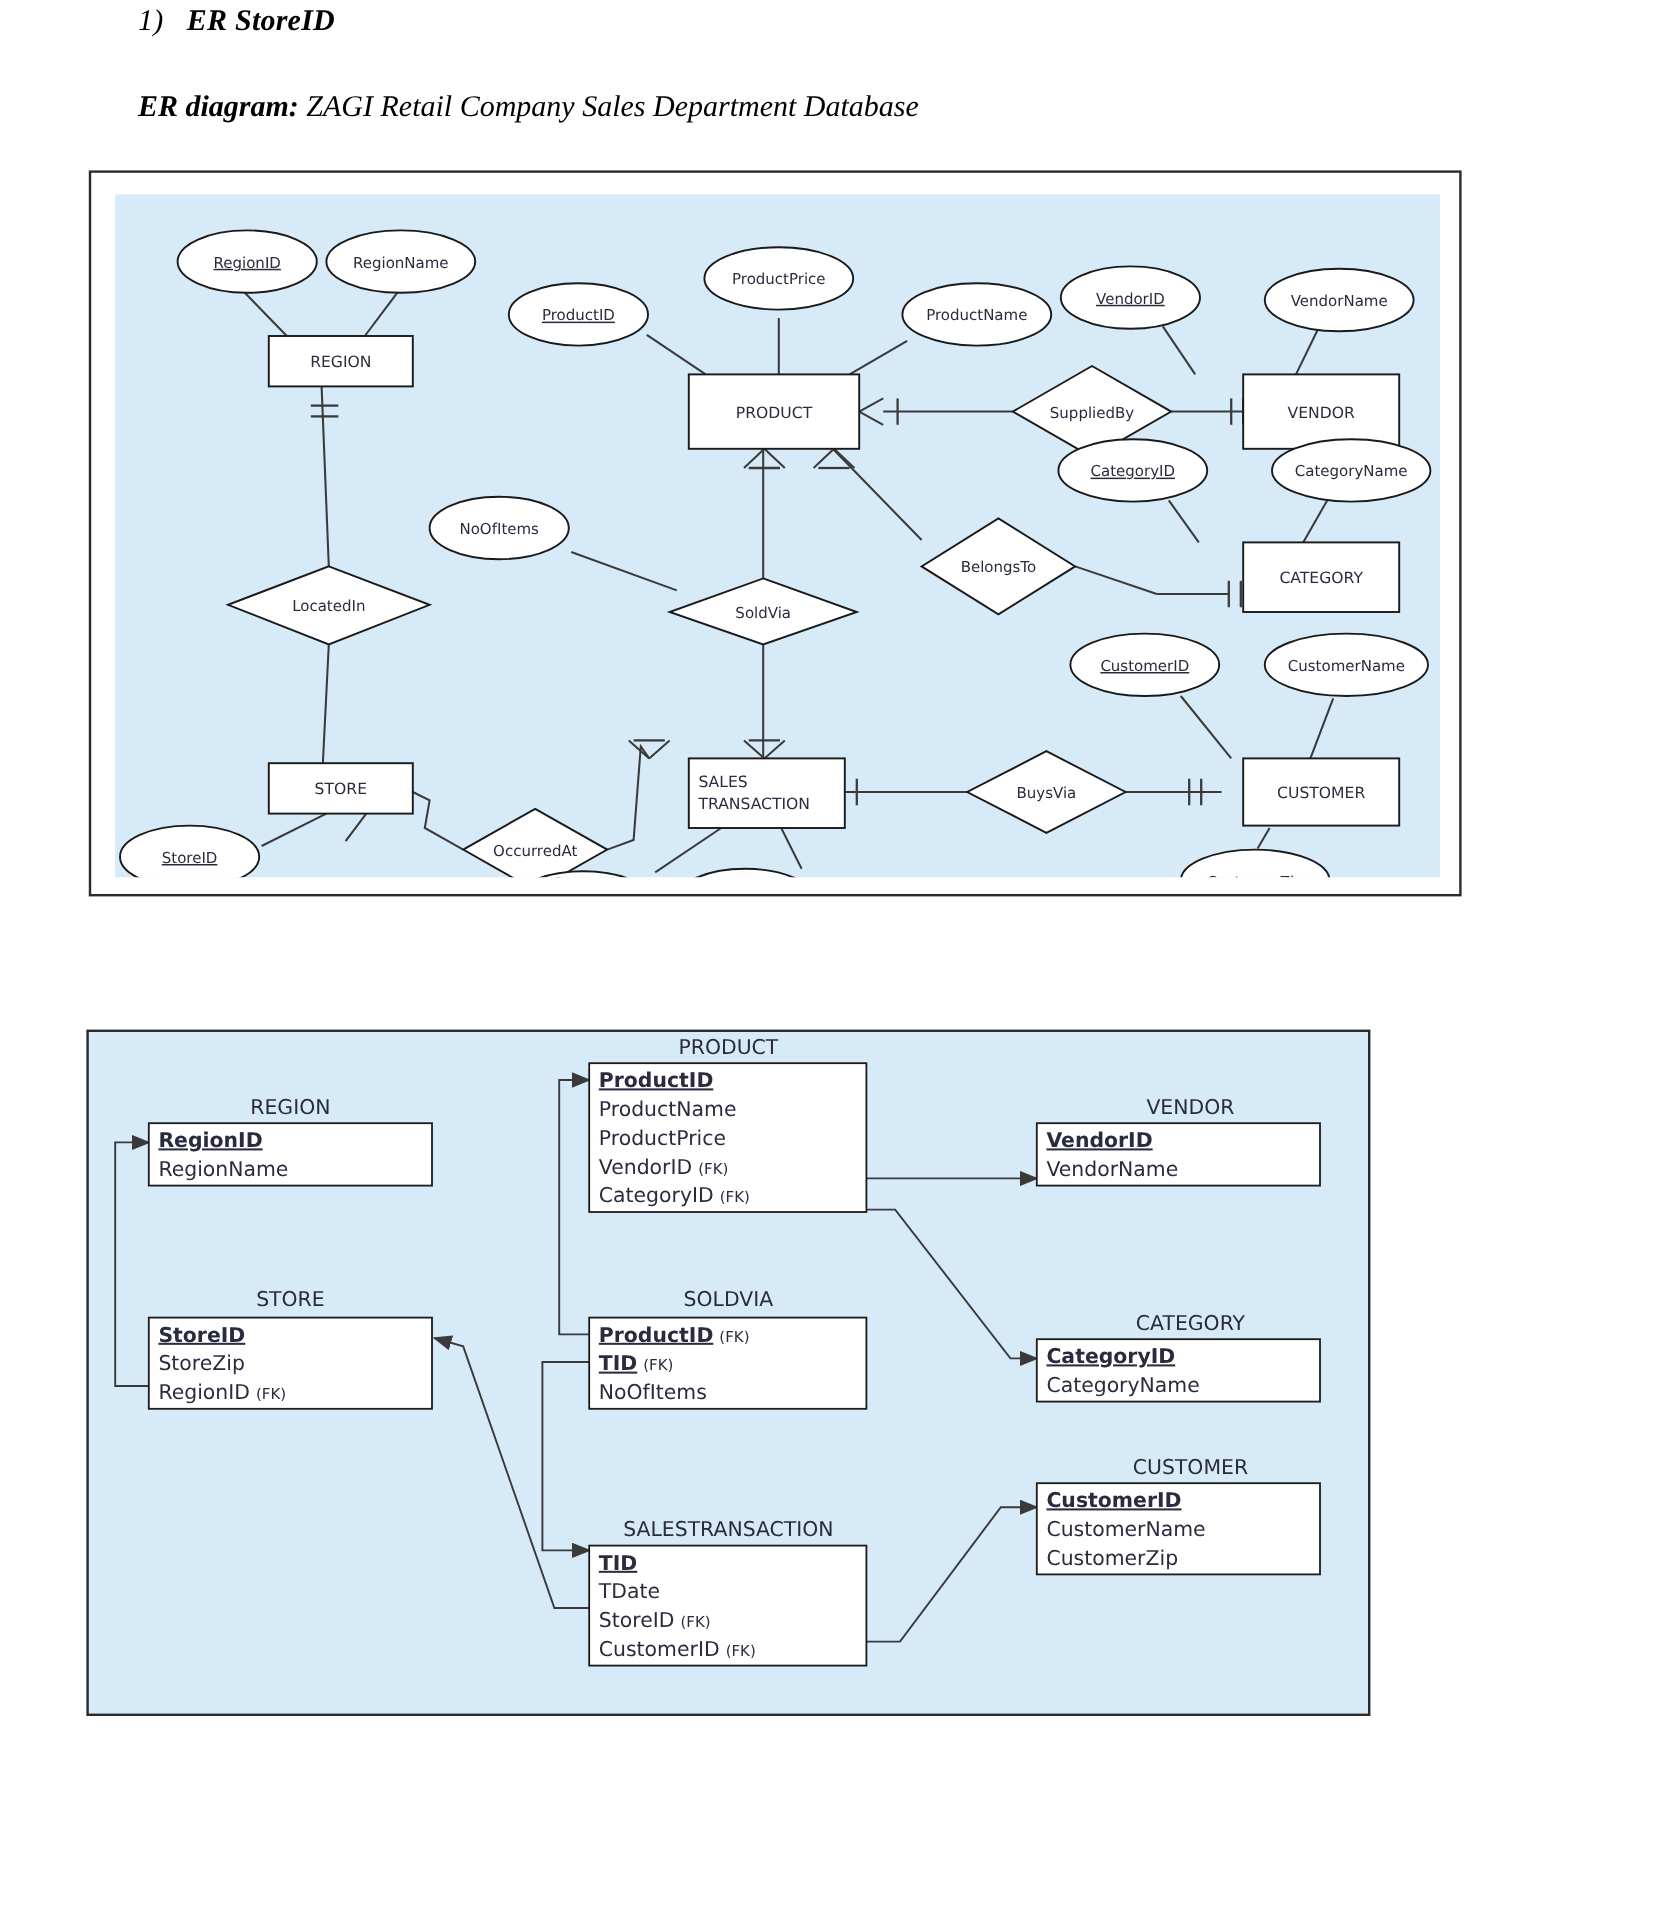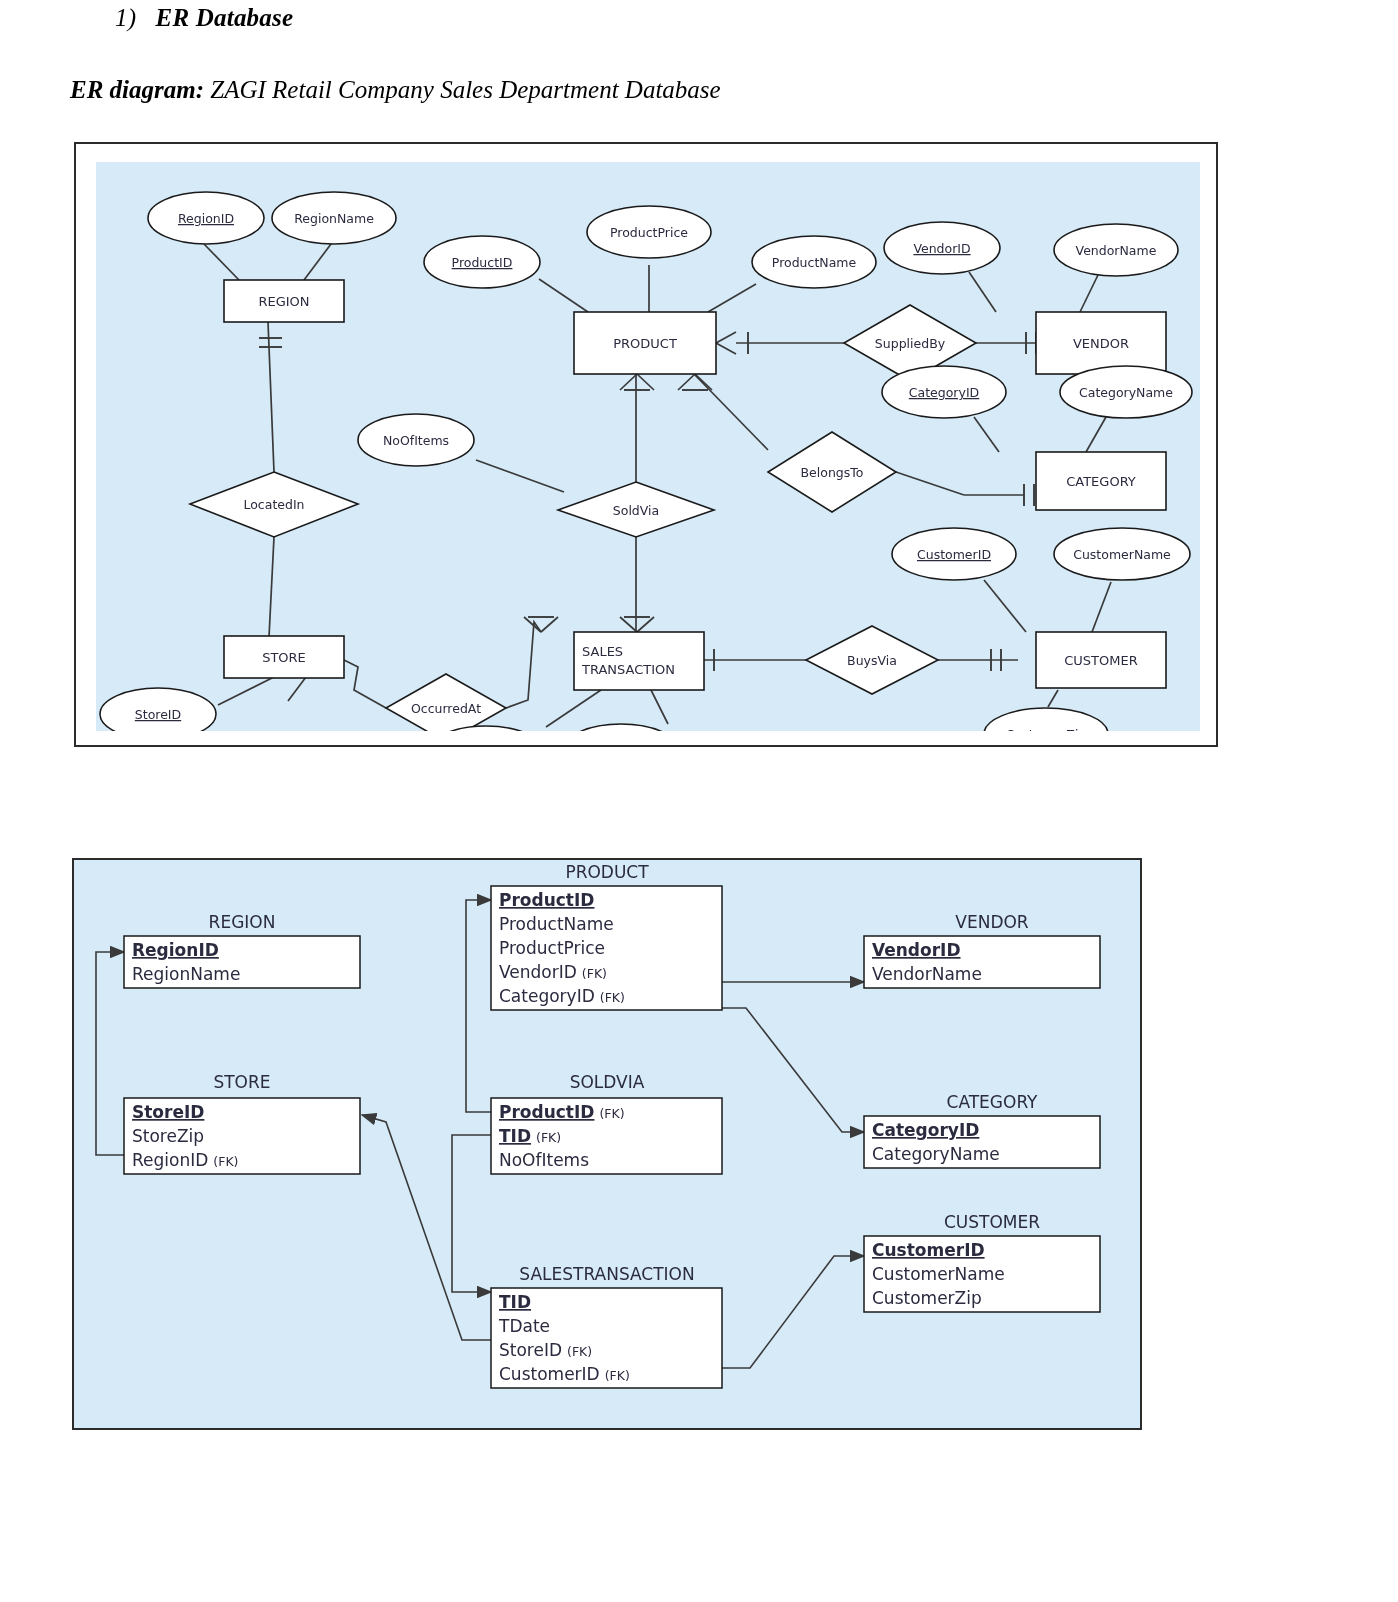--- a/index.html
+++ b/index.html
@@ -3,21 +3,21 @@
 <meta charset="utf-8">
 <style>
   html,body{margin:0;padding:0;background:#ffffff;}
   body{width:1398px;height:1602px;font-family:"Liberation Serif",serif;overflow:hidden;}
   .page{position:relative;width:1398px;height:1602px;}
 
   .h-num{position:absolute;left:115px;top:4px;font-size:25px;font-style:italic;font-weight:bold;
          font-family:"Liberation Serif",serif;color:#000;letter-spacing:.2px;}
   .h-num .n{font-weight:normal;font-style:italic;}
   .cap{position:absolute;font-size:25px;font-family:"Liberation Serif",serif;color:#000;white-space:nowrap;}
-  .cap b{font-weight:bold;font-style:italic;}
+  .cap b{font-weight:bold;font-style:italic;margin-left:45px;}
   .cap i{font-weight:normal;margin-top:26px;}
   #er-caption{left:70px;top:76px;}
   #rs-caption{left:70px;top:793px;}
 
   .er-frame{position:absolute;left:74px;top:142px;width:1144px;height:605px;
             border:2px solid #2b2b2b;background:#ffffff;box-sizing:border-box;}
   .er-inner{position:absolute;left:20px;top:18px;width:1104px;height:569px;background:#d6eaf8;}
 
   .rs-frame{position:absolute;left:72px;top:858px;width:1070px;height:572px;
             border:2px solid #2b2b2b;background:#d6eaf8;box-sizing:border-box;}
@@ -40,21 +40,21 @@
   .fk{font-size:12.5px;}
   .arrw{stroke:#3a3a3a;stroke-width:1.6;fill:none;}
 </style>
 </head>
 <body>
 
 <div class="page">
 
   <div class="h-num">
     <span class="n">1)</span>
-    &nbsp;&nbsp;<span>ER Database</span>
+    &nbsp;&nbsp;<span>ER StoreID</span>
   </div>
 
   <div class="cap" id="er-caption">
     <b>ER diagram:</b><i> ZAGI Retail Company Sales Department Database</i>
   </div>
 
   <div class="er-frame">
     <div class="er-inner">
       <svg width="1104" height="569" viewBox="0 0 1104 569">
 

